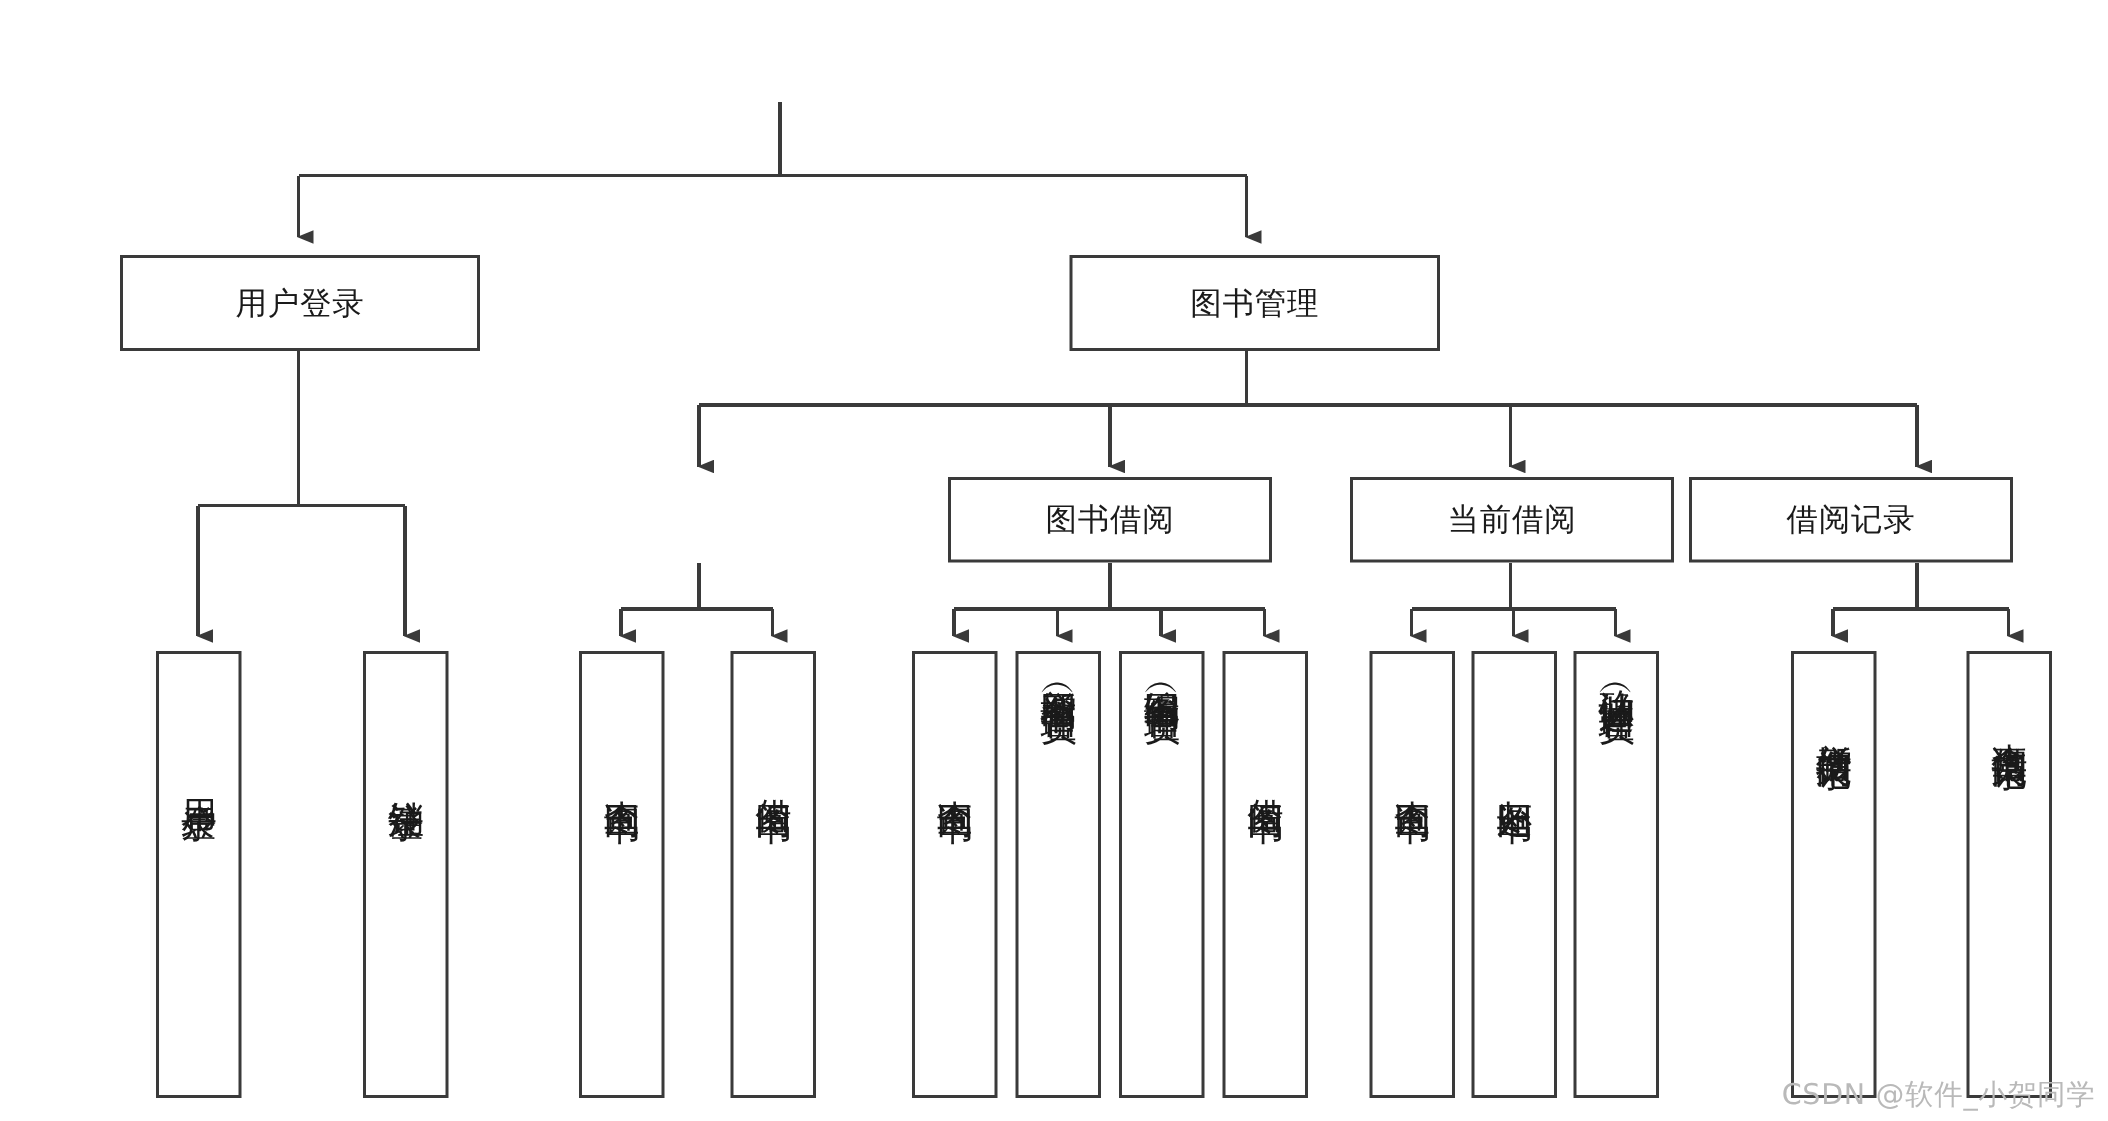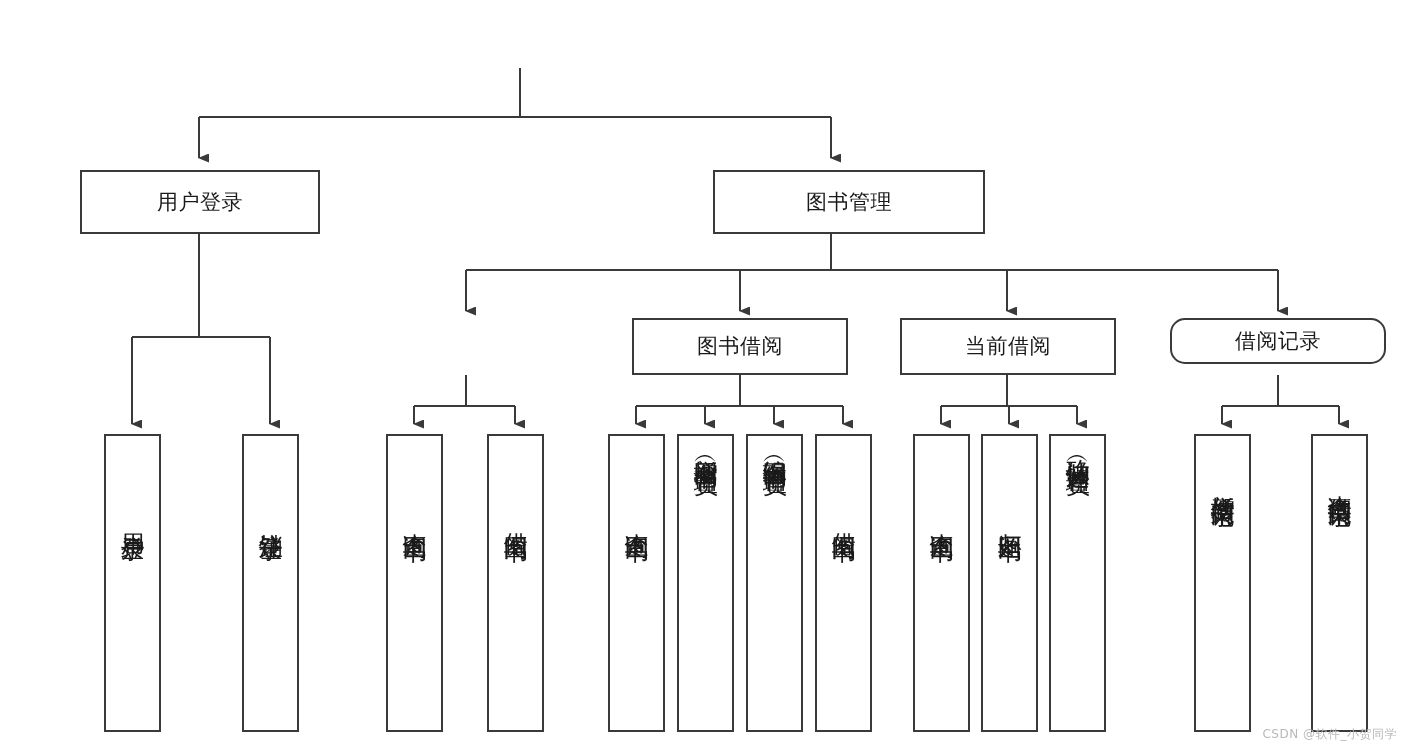--- a/index.html
+++ b/index.html
@@ -61,21 +61,21 @@
     font-size: 24px;
     line-height: 1.02;
     letter-spacing: 2px;
     white-space: nowrap;
   }
   #watermark {
     position: absolute;
     right: 8px;
     bottom: 4px;
     font-family: "DejaVu Sans", "Liberation Sans", sans-serif;
-    font-size: 12px;
+    font-size: 19px;
     color: #b9b9b9;
     white-space: nowrap;
     letter-spacing: 0.5px;
   }
 </style>
 </head>
 <body>
 
 <div id="diagram-root">
 
@@ -127,34 +127,34 @@
       <path d="M1222,406 L1222,424" marker-end="url(#arrowhead)"></path>
       <path d="M1339,406 L1339,424" marker-end="url(#arrowhead)"></path>
     </g>
   </svg>
 
 
   <div class="node horizontal" style="left:80px; top:170px; width:240px; height:64px;">
     <span class="label">用户登录</span>
   </div>
 
-  <div class="node horizontal" style="left:713px; top:170px; width:272px; height:64px;">
+  <div class="node horizontal" style="left:713px; top:170px; width:247px; height:64px;">
     <span class="label">图书管理</span>
   </div>
 
 
   <div class="node horizontal" style="left:632px; top:318px; width:216px; height:57px;">
     <span class="label">图书借阅</span>
   </div>
 
   <div class="node horizontal" style="left:900px; top:318px; width:216px; height:57px;">
     <span class="label">当前借阅</span>
   </div>
 
-  <div class="node horizontal" style="left:1170px; top:318px; width:216px; height:46px;border-radius:15px;">
+  <div class="node horizontal" style="left:1126px; top:318px; width:216px; height:57px;">
     <span class="label">借阅记录</span>
   </div>
 
   <div class="node vertical" style="left:104px; top:434px; width:57px; height:298px; padding-top:78px;">
     <span class="label">用户登录</span>
   </div>
 
   <div class="node vertical" style="left:242px; top:434px; width:57px; height:298px; padding-top:78px;">
     <span class="label">注销登录</span>
   </div>

